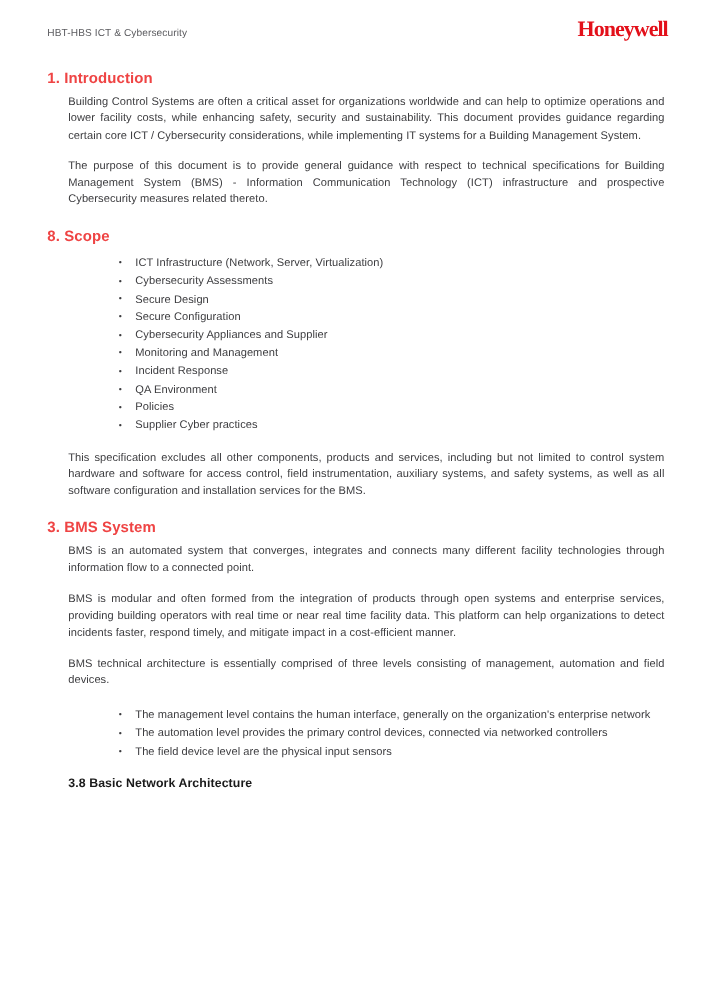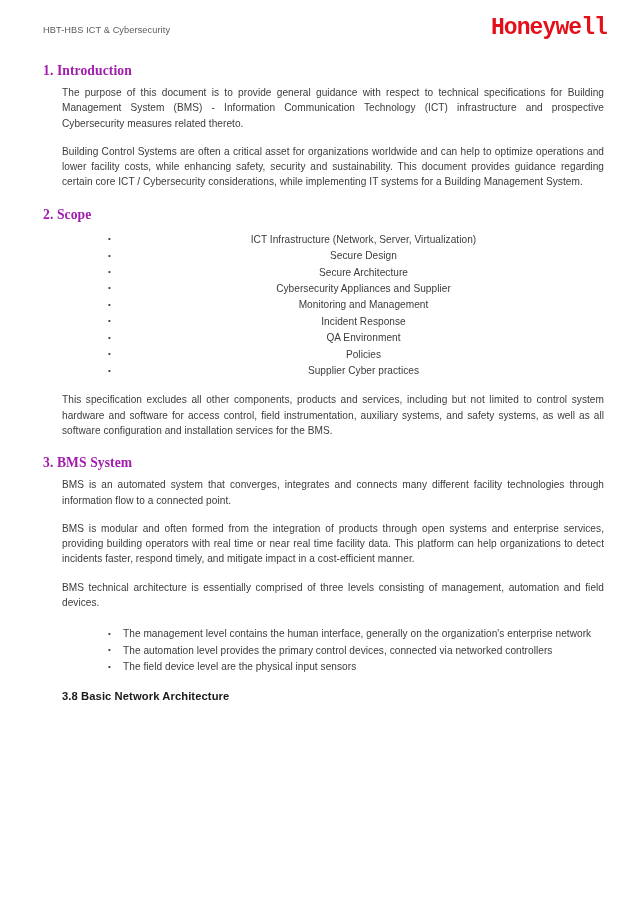--- a/index.html
+++ b/index.html
@@ -34,45 +34,44 @@
     top: 2px;
     font-size: 9.2px;
     letter-spacing: 0.1px;
     color: #5b5b5f;
     white-space: nowrap;
   }
   .brand-logo {
     position: absolute;
     right: 0;
     top: -6px;
-    font-family: Liberation Mono, monospace;
-    font-size: 23px;
+    font-family: Liberation Serif, serif;
+    font-size: 20px;
     font-weight: bold;
     letter-spacing: -0.9px;
     color: #e3101a;
     line-height: 1;
     white-space: nowrap;
   }
 
   
   .content {
     position: absolute;
     top: 63px;
     left: 43px;
     width: 561px;
   }
 
   h2.sec-heading {
     font-size: 13.6px;
     font-weight: bold;
-    color: #a21caf;
+    color: #ef4444;
     margin: 0 0 5px 0;
     letter-spacing: 0.1px;
     line-height: 1.25;
-    font-family: Liberation Serif, serif;
   }
   h3.sub-heading {
     font-size: 11.2px;
     font-weight: bold;
     color: #1a1a1a;
     margin: 0;
     padding-left: 19px;
     letter-spacing: 0.1px;
     line-height: 1.3;
   }
@@ -105,21 +104,20 @@
   ul.bullets.wide {
     padding-right: 6px;
   }
   ul.bullets li {
     position: relative;
     font-size: 10.1px;
     line-height: 16.4px;
     color: #3b3b3e;
     padding-left: 15px;
     letter-spacing: 0.05px;
-    text-align: center;
   }
   ul.bullets li::before {
     content: "\2022";
     position: absolute;
     left: 0;
     top: -0.5px;
     font-size: 8px;
     color: #3b3b3e;
   }
   ul.bullets.justified li {
@@ -159,31 +157,32 @@
 
   <div class="page-header">
     <div class="header-title">HBT-HBS ICT &amp; Cybersecurity</div>
     <div class="brand-logo" style="color: rgb(227, 16, 26);">Honeywell</div>
   </div>
 
   <div class="content">
 
     <div class="sec-block">
       <h2 class="sec-heading">1. Introduction</h2>
+      <p class="body-para">Building Control Systems are often a critical asset for organizations worldwide and can help to optimize operations and lower facility costs, while enhancing safety, security and sustainability. This document provides guidance regarding certain core ICT / Cybersecurity considerations, while implementing IT systems for a Building Management System.</p>
       <p class="body-para">The purpose of this document is to provide general guidance with respect to technical specifications for Building Management System (BMS) - Information Communication Technology (ICT) infrastructure and prospective Cybersecurity measures related thereto.</p>
-      <p class="body-para">Building Control Systems are often a critical asset for organizations worldwide and can help to optimize operations and lower facility costs, while enhancing safety, security and sustainability. This document provides guidance regarding certain core ICT / Cybersecurity considerations, while implementing IT systems for a Building Management System.</p>
     </div>
 
     <div class="sec-block">
-      <h2 class="sec-heading">2. Scope</h2>
+      <h2 class="sec-heading">8. Scope</h2>
       <div class="gap-before-list"></div>
       <ul class="bullets">
         <li>ICT Infrastructure (Network, Server, Virtualization)</li>
+        <li>Cybersecurity Assessments</li>
         <li>Secure Design</li>
-        <li>Secure Architecture</li>
+        <li>Secure Configuration</li>
         <li>Cybersecurity Appliances and Supplier</li>
         <li>Monitoring and Management</li>
         <li>Incident Response</li>
         <li>QA Environment</li>
         <li>Policies</li>
         <li>Supplier Cyber practices</li>
       </ul>
       <div class="gap-after-list"></div>
       <p class="body-para">This specification excludes all other components, products and services, including but not limited to control system hardware and software for access control, field instrumentation, auxiliary systems, and safety systems, as well as all software configuration and installation services for the BMS.</p>
     </div>

